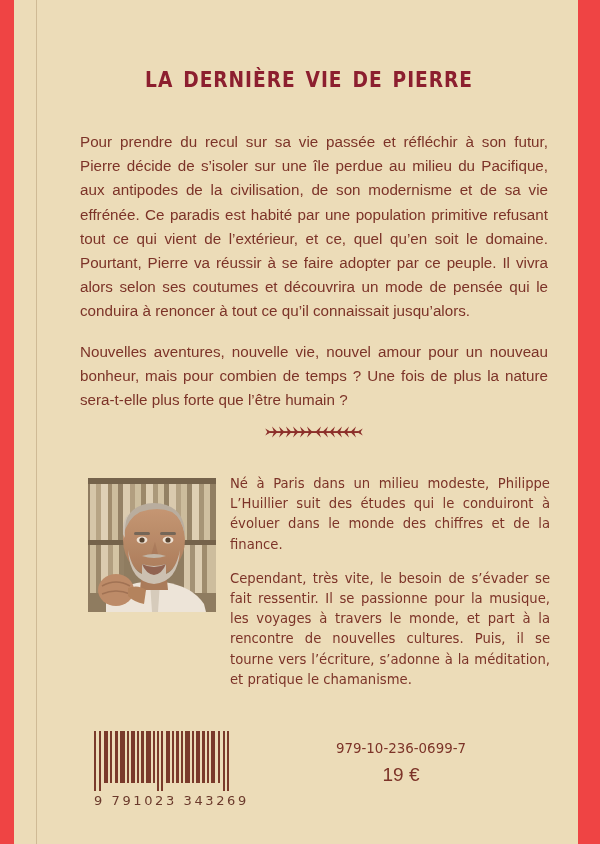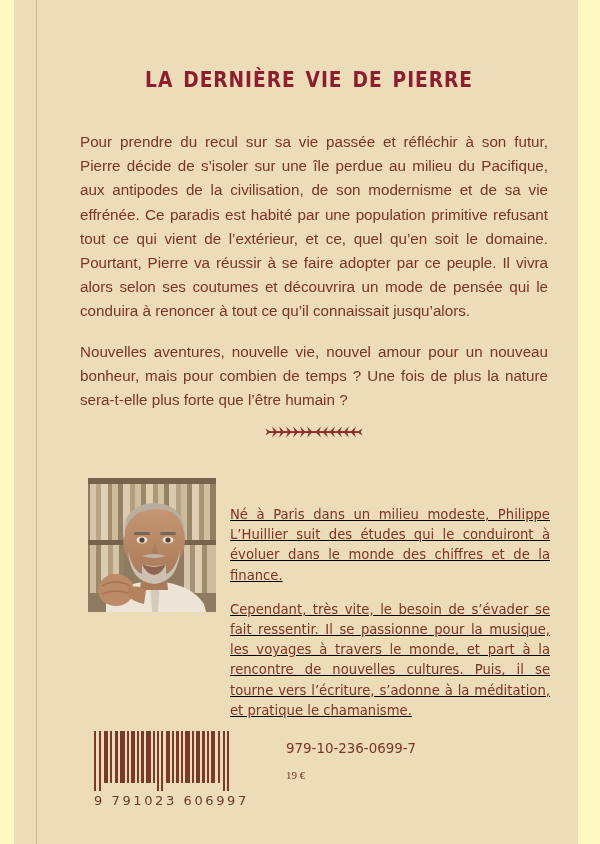--- a/index.html
+++ b/index.html
@@ -11,21 +11,21 @@
     width: 600px;
     height: 844px;
     font-family: "Liberation Sans", sans-serif;
     overflow: hidden;
   }
 
   .page-canvas {
     position: relative;
     width: 600px;
     height: 844px;
-    background: #fef9c3;
+    background: #ef4444;
   }
 
   
   .book-back-cover {
     position: absolute;
     left: 14px;
     top: 0px;
     width: 564px;
     height: 844px;
     background: #ecdcb8;
@@ -101,23 +101,22 @@
     width: 128px;
     height: 134px;
     overflow: hidden;
     background: #7b6a52;
   }
   .author-photo svg { display: block; }
 
   .author-bio-block {
     position: absolute;
     left: 216px;
-    top: 505px;
+    top: 474px;
     width: 320px;
-    text-decoration: underline;
   }
   .bio-paragraph {
     margin: 0 0 14px 0;
     text-align: justify;
     text-justify: inter-word;
     color: #7c3328;
     font-family: "DejaVu Sans", sans-serif;
     font-size: 13.2px;
     line-height: 20.2px;
   }
@@ -143,32 +142,32 @@
     letter-spacing: 2.6px;
     white-space: nowrap;
   }
 
   
   .isbn-price-block {
     position: absolute;
     right: 62px;
     top: 738px;
     width: 230px;
-    text-align: left;
+    text-align: center;
   }
   .isbn-text {
     color: #7c3328;
     font-family: "DejaVu Sans", sans-serif;
     font-size: 13.4px;
     line-height: 22px;
   }
   .price-text {
     color: #7c3328;
-    font-family: Liberation Serif, serif;
-    font-size: 11px;
+    font-family: Liberation Sans, sans-serif;
+    font-size: 19px;
     line-height: 22px;
     margin-top: 4px;
   }
 </style>
 </head>
 <body>
 
 <div class="page-canvas">
 
   <div class="book-back-cover">
@@ -330,21 +329,21 @@
           <rect x="98" y="0" width="2" height="52"></rect>
           <rect x="102" y="0" width="4" height="52"></rect>
           <rect x="108" y="0" width="3" height="52"></rect>
           <rect x="113" y="0" width="2" height="52"></rect>
           <rect x="117" y="0" width="4" height="52"></rect>
           <rect x="124" y="0" width="2" height="52"></rect>
           <rect x="129" y="0" width="2" height="60"></rect>
           <rect x="133" y="0" width="2" height="60"></rect>
         </g>
       </svg>
-      <div class="barcode-digits">9 791023 606997</div>
+      <div class="barcode-digits">9 791023 343269</div>
     </div>
 
     <div class="isbn-price-block">
       <div class="isbn-text">979-10-236-0699-7</div>
       <div class="price-text">19 €</div>
     </div>
 
   </div>
 </div>
 

